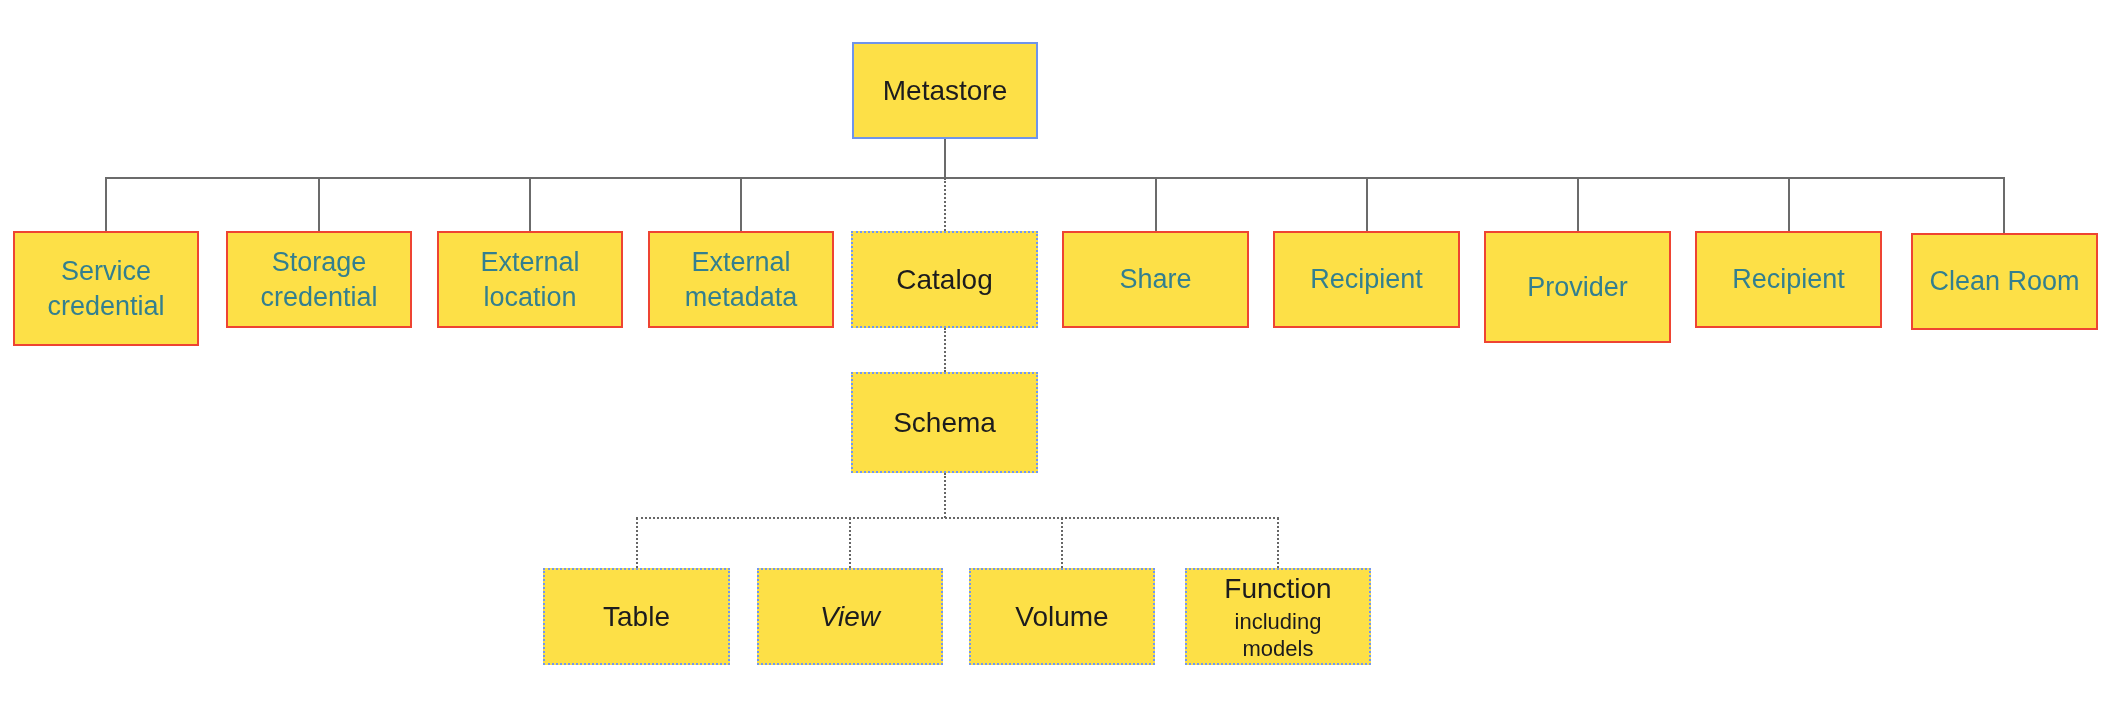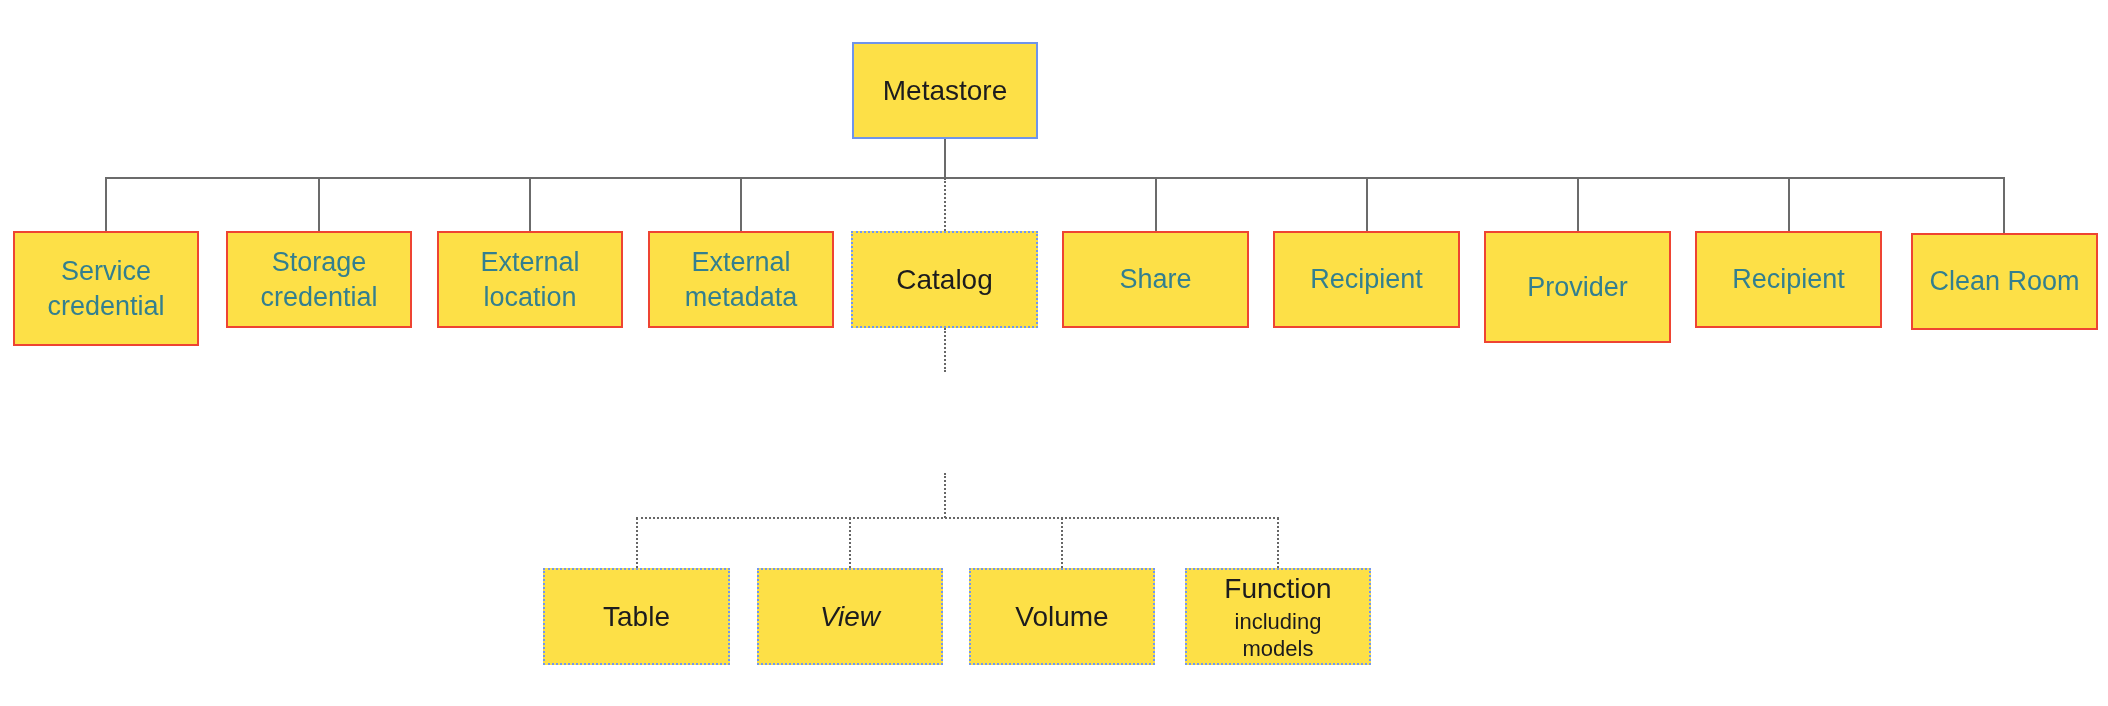--- a/index.html
+++ b/index.html
@@ -94,20 +94,23 @@
   <div class="node red pad" style="left:1484px;top:231px;width:187px;height:112px;">
     <span class="lbl teal">Provider</span>
   </div>
   <div class="node red pad" style="left:1695px;top:231px;width:187px;height:97px;">
     <span class="lbl teal">Recipient</span>
   </div>
   <div class="node red pad" style="left:1911px;top:233px;width:187px;height:97px;">
     <span class="lbl teal">Clean Room</span>
   </div>
 
+  <div class="node dotted-blue pad" style="left:851px;top:372px;width:187px;height:101px;">
+    <span class="lbl black">Schema</span>
+  </div>
 
   <div class="node dotted-blue pad" style="left:543px;top:568px;width:187px;height:97px;">
     <span class="lbl black">Table</span>
   </div>
   <div class="node dotted-blue pad" style="left:757px;top:568px;width:186px;height:97px;font-style:italic;">
     <span class="lbl black">View</span>
   </div>
   <div class="node dotted-blue pad" style="left:969px;top:568px;width:186px;height:97px;">
     <span class="lbl black">Volume</span>
   </div>

